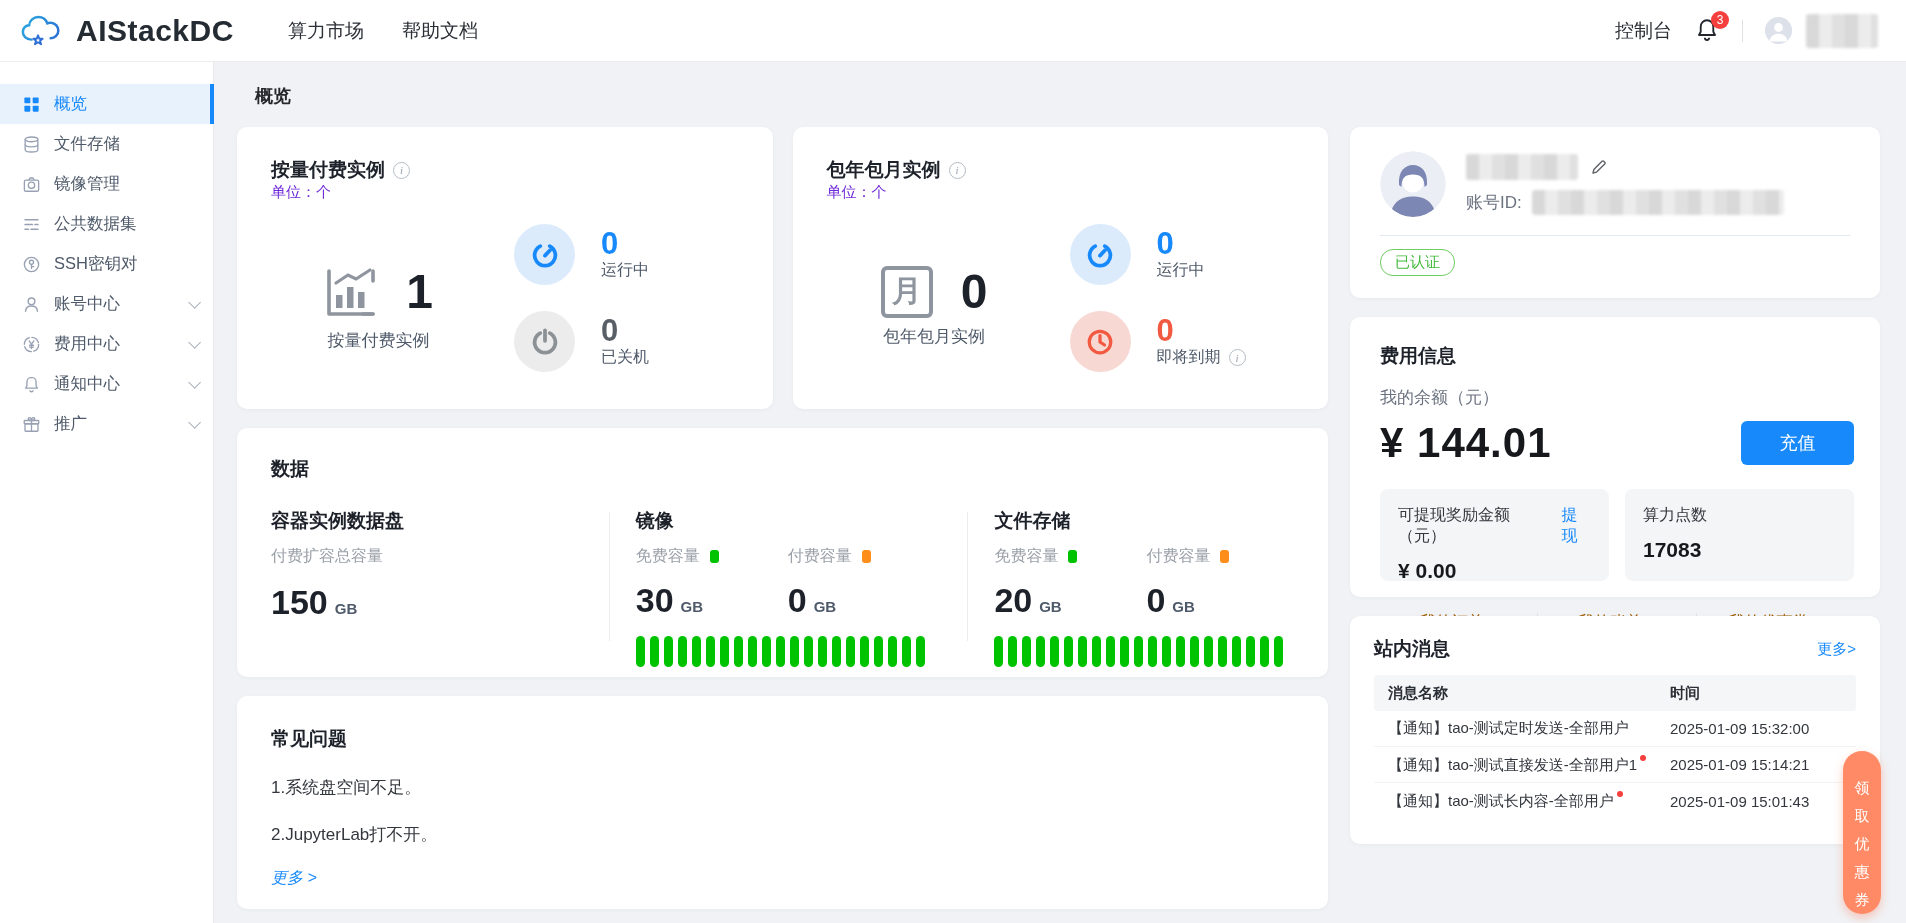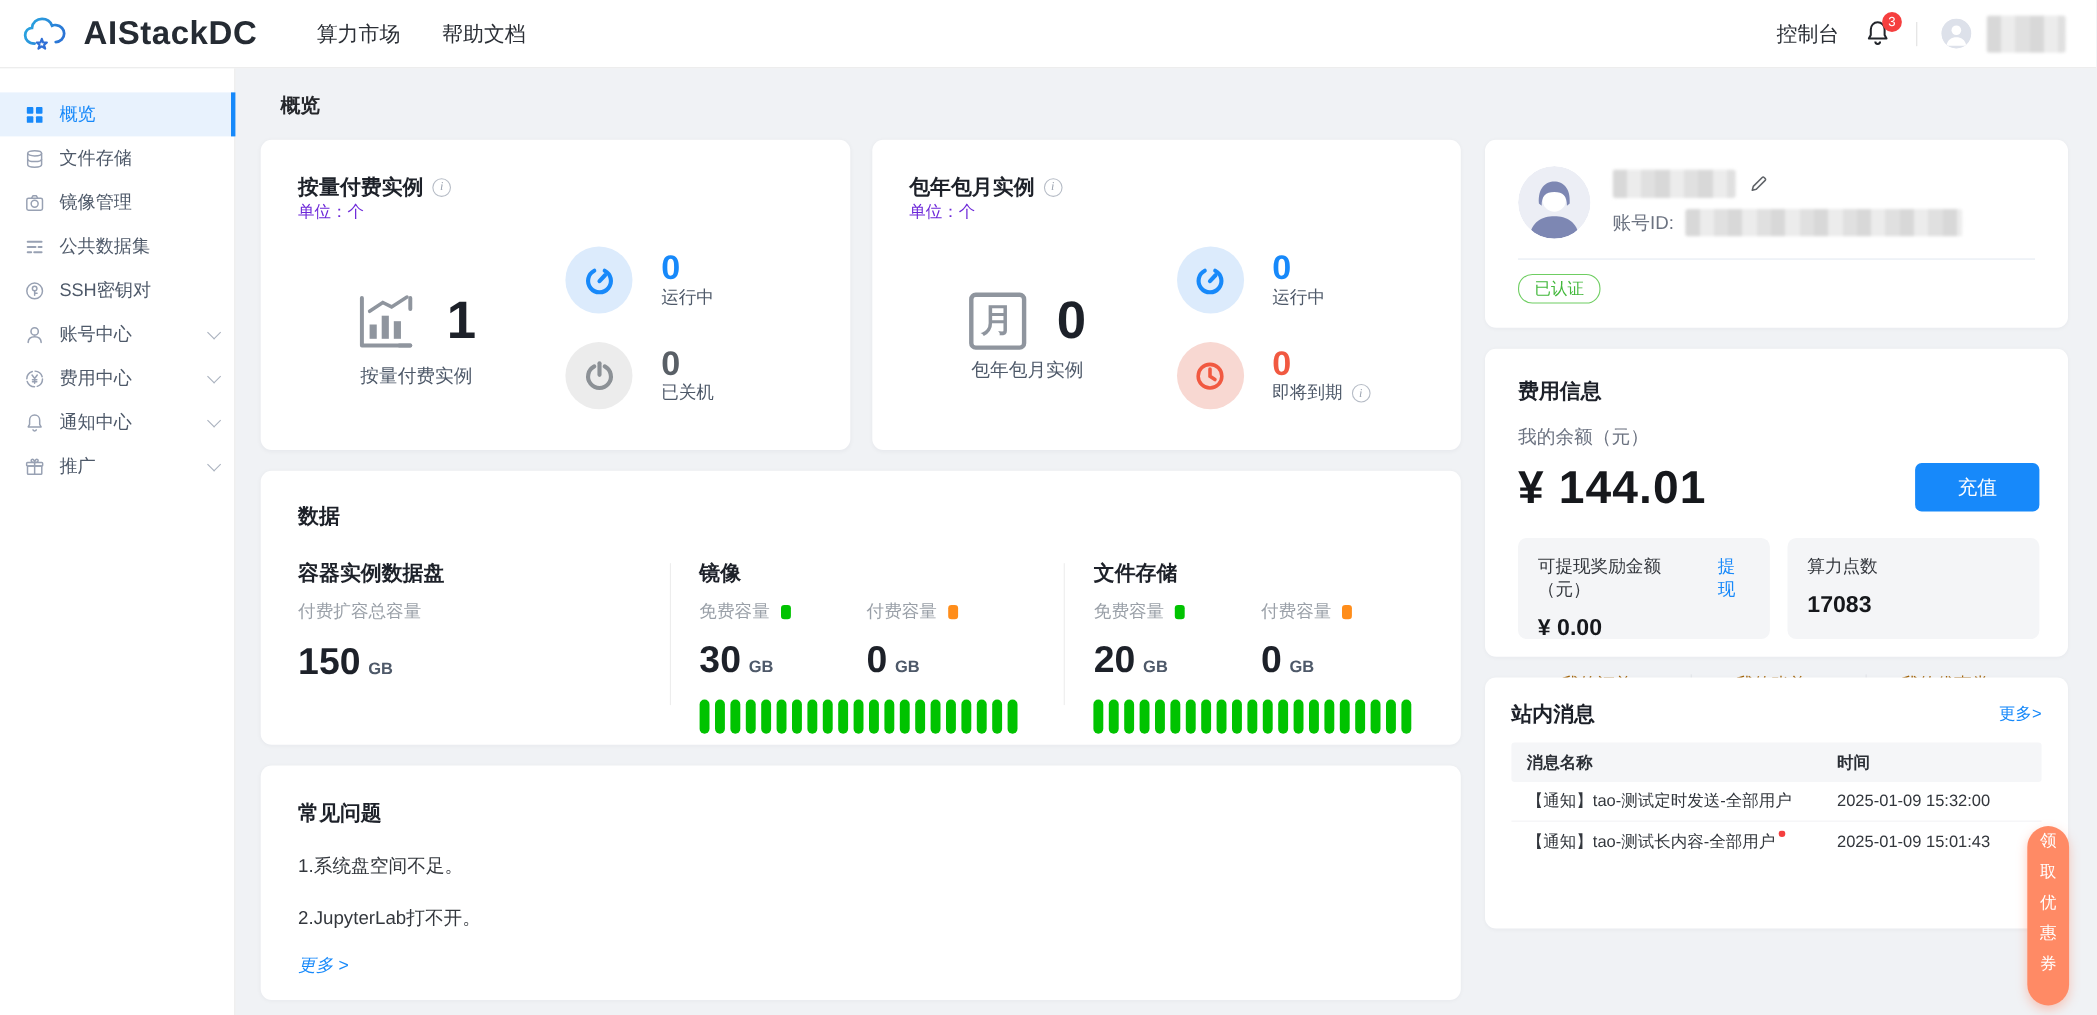--- a/index.html
+++ b/index.html
@@ -122,21 +122,21 @@
   .msg-more { margin-left:auto; font-size:15px; color:#1789fa; text-decoration:none; cursor:pointer; }
   .msg-table { margin-top:13px; }
   .msg-row { display:flex; align-items:center; height:36px; font-size:15px; color:#33373d; border-bottom:1px solid #f2f3f5; }
   .msg-row:last-child { border-bottom:none; }
   .msg-row.head { background:#f5f6f8; font-weight:bold; color:#2b2f36; border-bottom:none; border-radius:3px; }
   .cell-name { flex:1; padding-left:14px; white-space:nowrap; overflow:hidden; }
   .cell-time { width:186px; flex:none; }
   .dot { display:inline-block; width:6px; height:6px; border-radius:50%; background:#f53f3f; margin-left:3px; vertical-align:9px; }
 
   
-  .float-btn { position:absolute; right:25px; top:751px; width:38px; height:163px; background:#ff8a65; border-radius:19px; box-shadow:0 4px 10px rgba(255,110,70,.35); display:flex; align-items:flex-start; justify-content:center; cursor:pointer; }
+  .float-btn { position:absolute; right:25px; top:751px; width:38px; height:163px; background:#ff8a65; border-radius:19px; box-shadow:0 4px 10px rgba(255,110,70,.35); display:flex; align-items:flex-end; justify-content:center; cursor:pointer; }
   .float-btn span { display:block; width:16px; font-size:15px; line-height:28px; color:#fff; text-align:center; word-break:break-all; }
 </style>
 </head>
 <body>
 
 <div class="page">
 
   <header class="header">
     <div class="brand">
       <span class="sicon" style="width:46px;height:36px;display:inline-flex;">
@@ -579,20 +579,24 @@
             <div class="msg-table">
               <div class="msg-row head">
                 <span class="cell-name">消息名称</span>
                 <span class="cell-time">时间</span>
               </div>
               <div class="msg-row">
                 <span class="cell-name"><span>【通知】tao-测试定时发送-全部用户</span></span>
                 <span class="cell-time">2025-01-09 15:32:00</span>
               </div>
               <div class="msg-row">
+                <span class="cell-name"><span>【通知】tao-测试直接发送-全部用户1</span><span class="dot"></span></span>
+                <span class="cell-time">2025-01-09 15:14:21</span>
+              </div>
+              <div class="msg-row">
                 <span class="cell-name"><span>【通知】tao-测试长内容-全部用户</span><span class="dot"></span></span>
                 <span class="cell-time">2025-01-09 15:01:43</span>
               </div>
             </div>
           </section>
 
         </div>
       </div>
     </main>
   </div>

